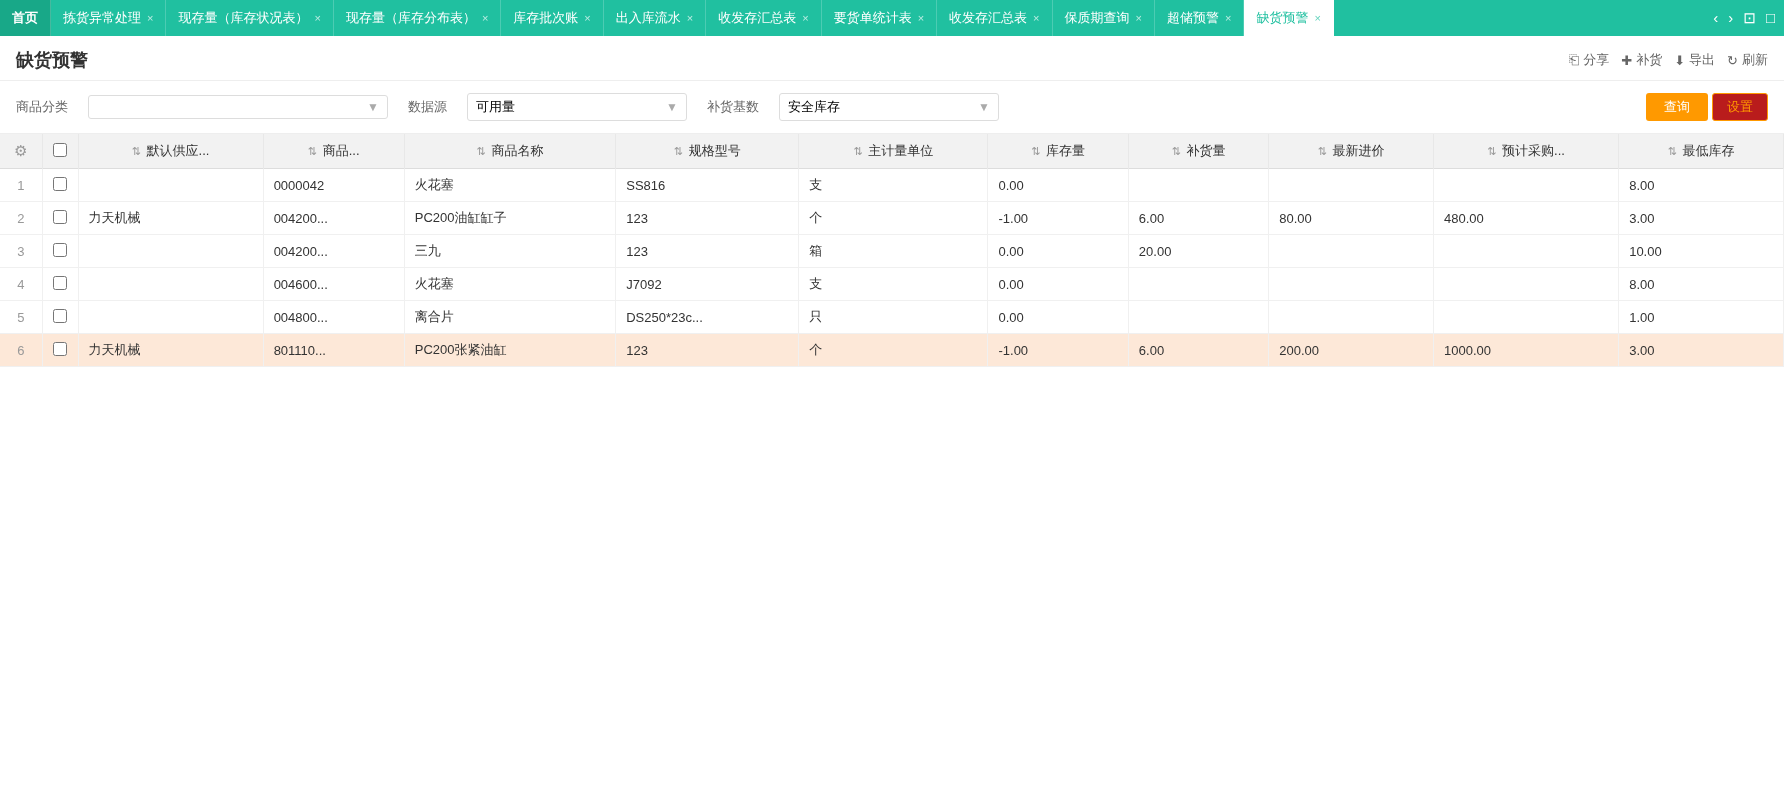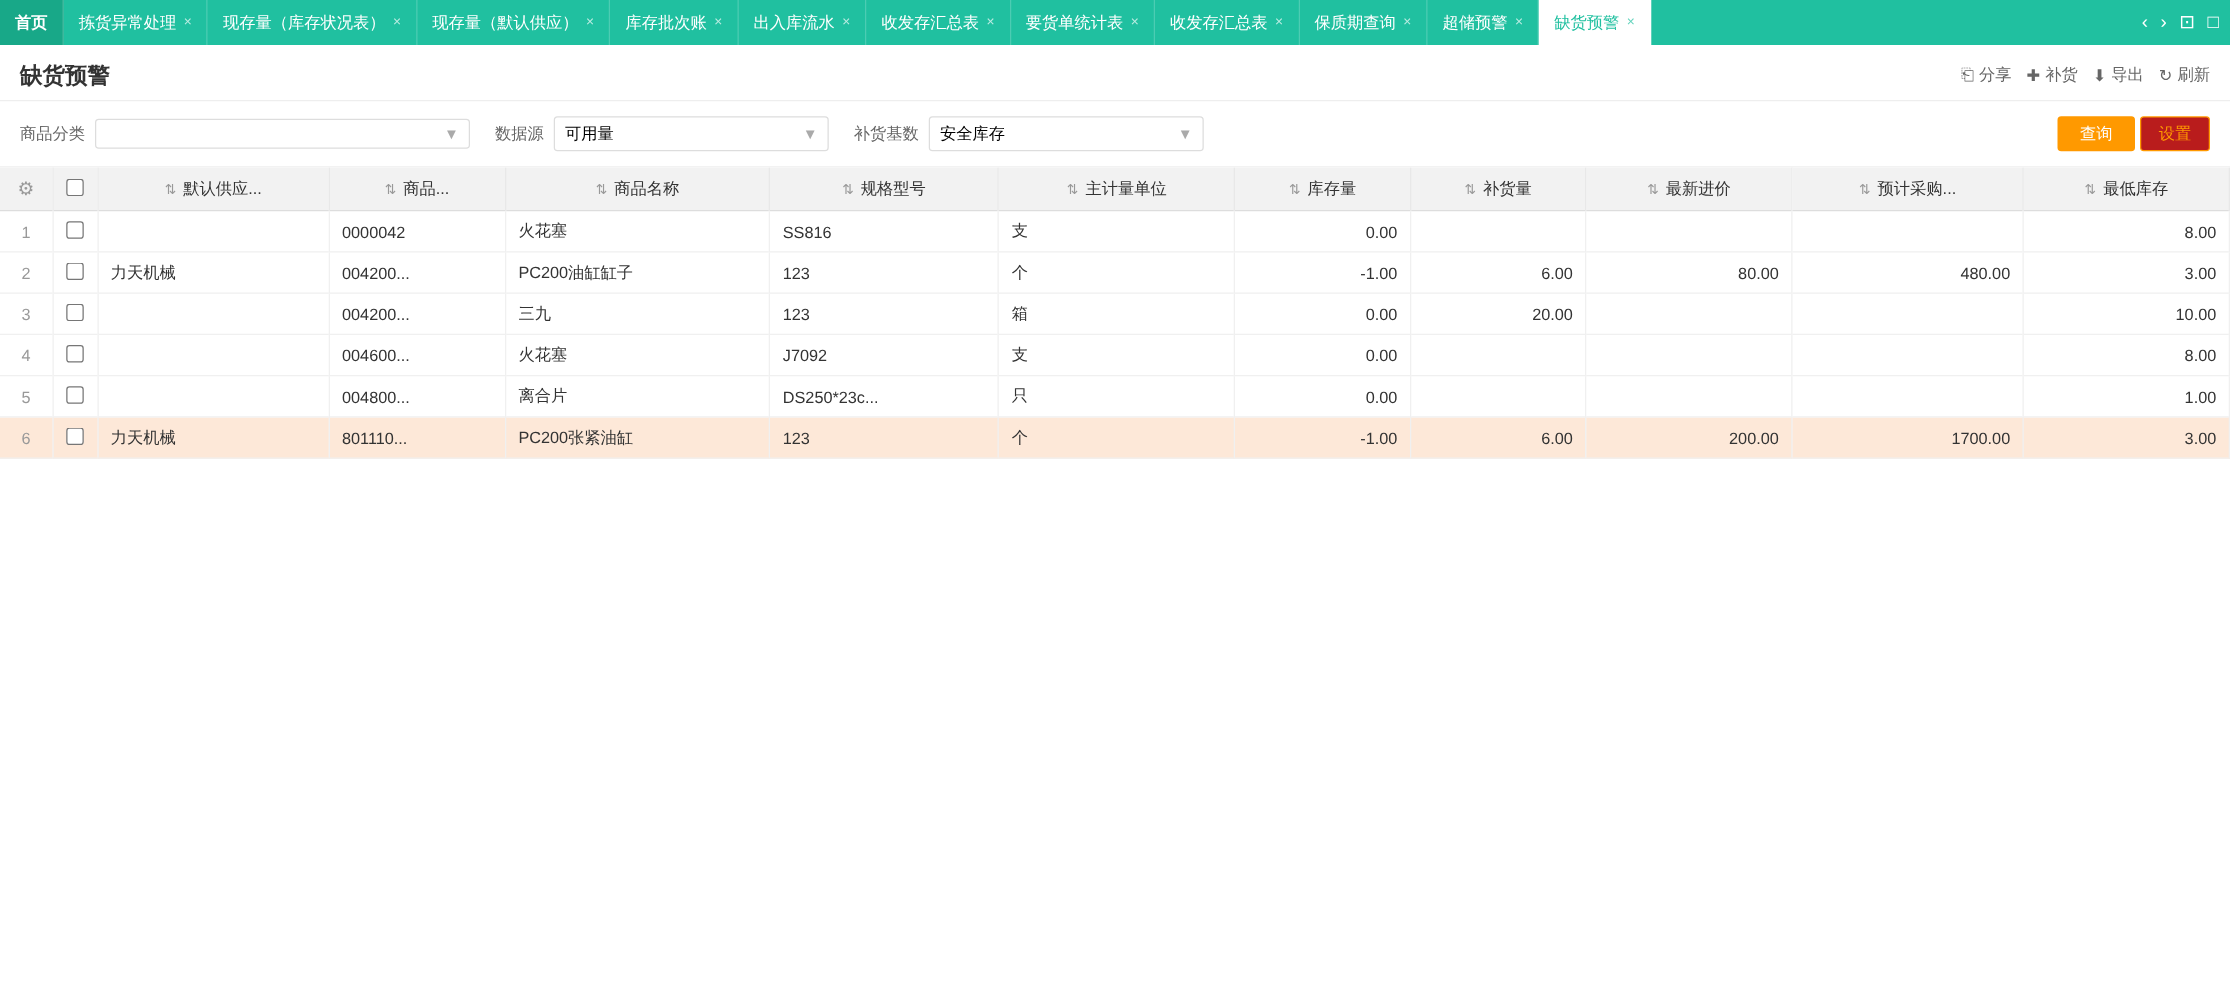--- a/index.html
+++ b/index.html
@@ -96,21 +96,21 @@
     .filter-bar {
       display: flex;
       align-items: center;
       padding: 12px 16px;
       gap: 20px;
       border-bottom: 1px solid #eee;
     }
     .filter-group {
       display: flex;
       align-items: center;
-      gap: 8px;
+      gap: 20px;
     }
     .filter-label {
       color: #666;
       font-size: 13px;
       white-space: nowrap;
     }
     .filter-select {
       display: flex;
       align-items: center;
       border: 1px solid #ddd;
@@ -197,21 +197,21 @@
       color: #333;
       font-size: 13px;
       border-right: 1px solid #f0f0f0;
       white-space: nowrap;
     }
     .row-num {
       color: #999;
       text-align: center;
     }
     .td-number {
-      text-align: right;
+      text-align: left;
     }
     .settings-icon-cell {
       text-align: center;
     }
     .gear-icon {
       color: #999;
       font-size: 15px;
       cursor: pointer;
     }
     input[type="checkbox"] {
@@ -237,21 +237,21 @@
   </div>
   <div class="nav-tab">
     <span>拣货异常处理</span>
     <span class="close-x">×</span>
   </div>
   <div class="nav-tab">
     <span>现存量（库存状况表）</span>
     <span class="close-x">×</span>
   </div>
   <div class="nav-tab">
-    <span>现存量（默认供应）</span>
+    <span>现存量（库存分布表）</span>
     <span class="close-x">×</span>
   </div>
   <div class="nav-tab">
     <span>库存批次账</span>
     <span class="close-x">×</span>
   </div>
   <div class="nav-tab">
     <span>出入库流水</span>
     <span class="close-x">×</span>
   </div>
@@ -469,20 +469,20 @@
       <td class="row-num settings-icon-cell">6</td>
       <td class="td-check"><input type="checkbox" style=""></td>
       <td>力天机械</td>
       <td>801110...</td>
       <td>PC200张紧油缸</td>
       <td>123</td>
       <td>个</td>
       <td class="td-number">-1.00</td>
       <td class="td-number">6.00</td>
       <td class="td-number">200.00</td>
-      <td class="td-number">1700.00</td>
+      <td class="td-number">1000.00</td>
       <td class="td-number">3.00</td>
     </tr>
         </tbody>
     </table>
   </div>
 
 </div>
 
 </body></html>

